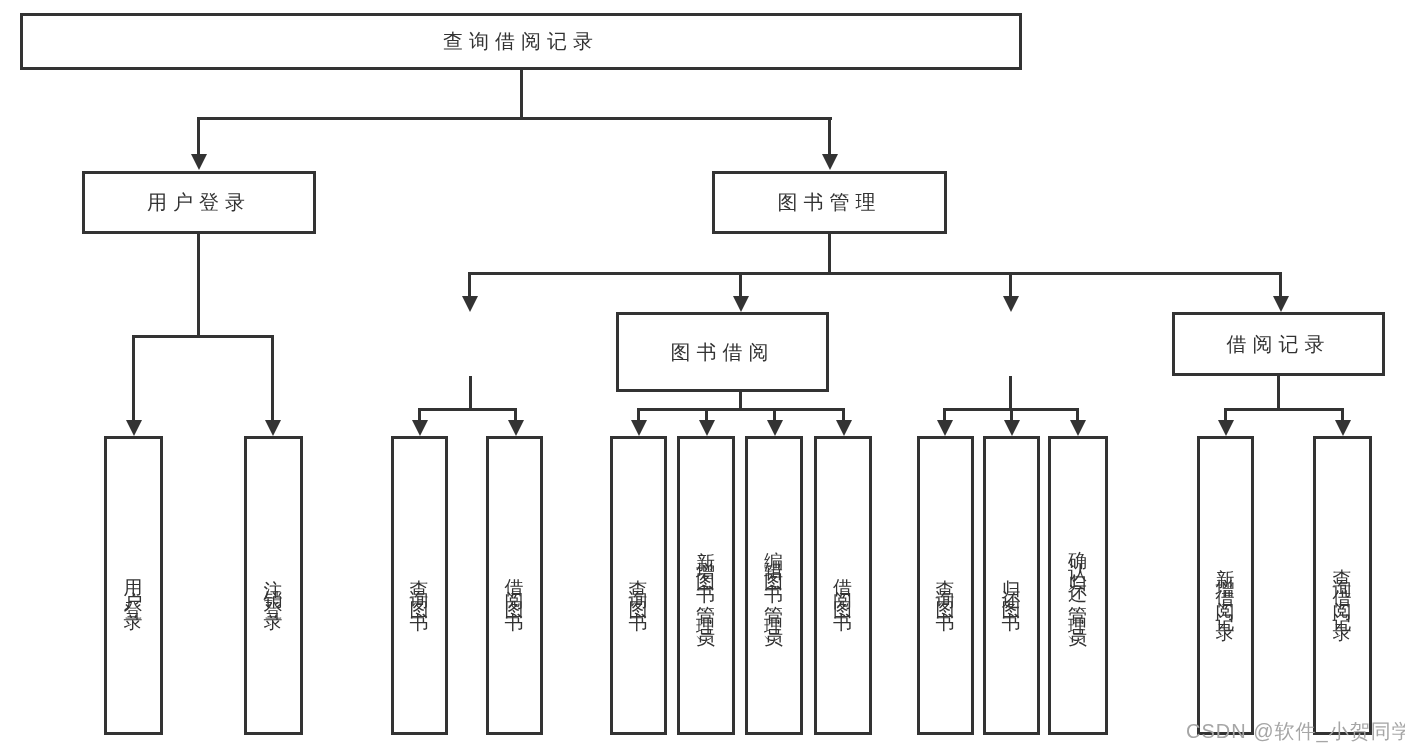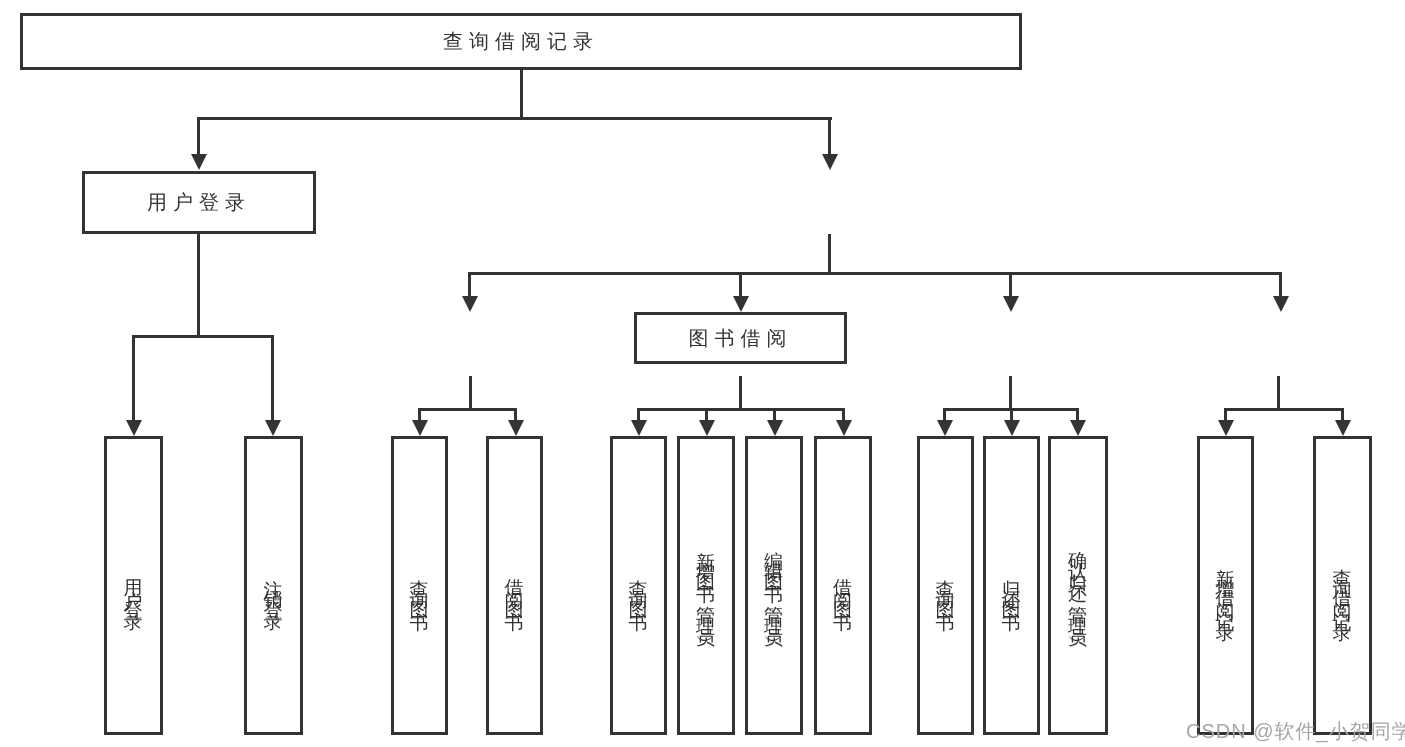--- a/index.html
+++ b/index.html
@@ -136,23 +136,29 @@
   <div class="vline" style="left:1341px;top:408px;height:16px"></div>
   <div class="arrow" style="left:1335px;top:420px"></div>
 
   <div class="box" style="left:20px;top:13px;width:1002px;height:57px">
     <span class="hlabel">查询借阅记录</span>
   </div>
 
   <div class="box" style="left:82px;top:171px;width:234px;height:63px">
     <span class="hlabel">用户登录</span>
   </div>
-
-  <div class="box" style="left:634px;top:312px;width:213px;height:52px">
+  <div class="box" style="left:712px;top:171px;width:235px;height:63px">
+    <span class="hlabel">图书管理</span>
+  </div>
+
+  <div class="box" style="left:616px;top:312px;width:213px;height:80px">
     <span class="hlabel">图书借阅</span>
+  </div>
+  <div class="box" style="left:1172px;top:312px;width:213px;height:64px">
+    <span class="hlabel">借阅记录</span>
   </div>
 
   <div class="box" style="left:104px;top:436px;width:59px;height:299px">
     <span class="vlabel">用户登录</span>
   </div>
   <div class="box" style="left:244px;top:436px;width:59px;height:299px">
     <span class="vlabel">注销登录</span>
   </div>
 
   <div class="box" style="left:391px;top:436px;width:57px;height:299px">

